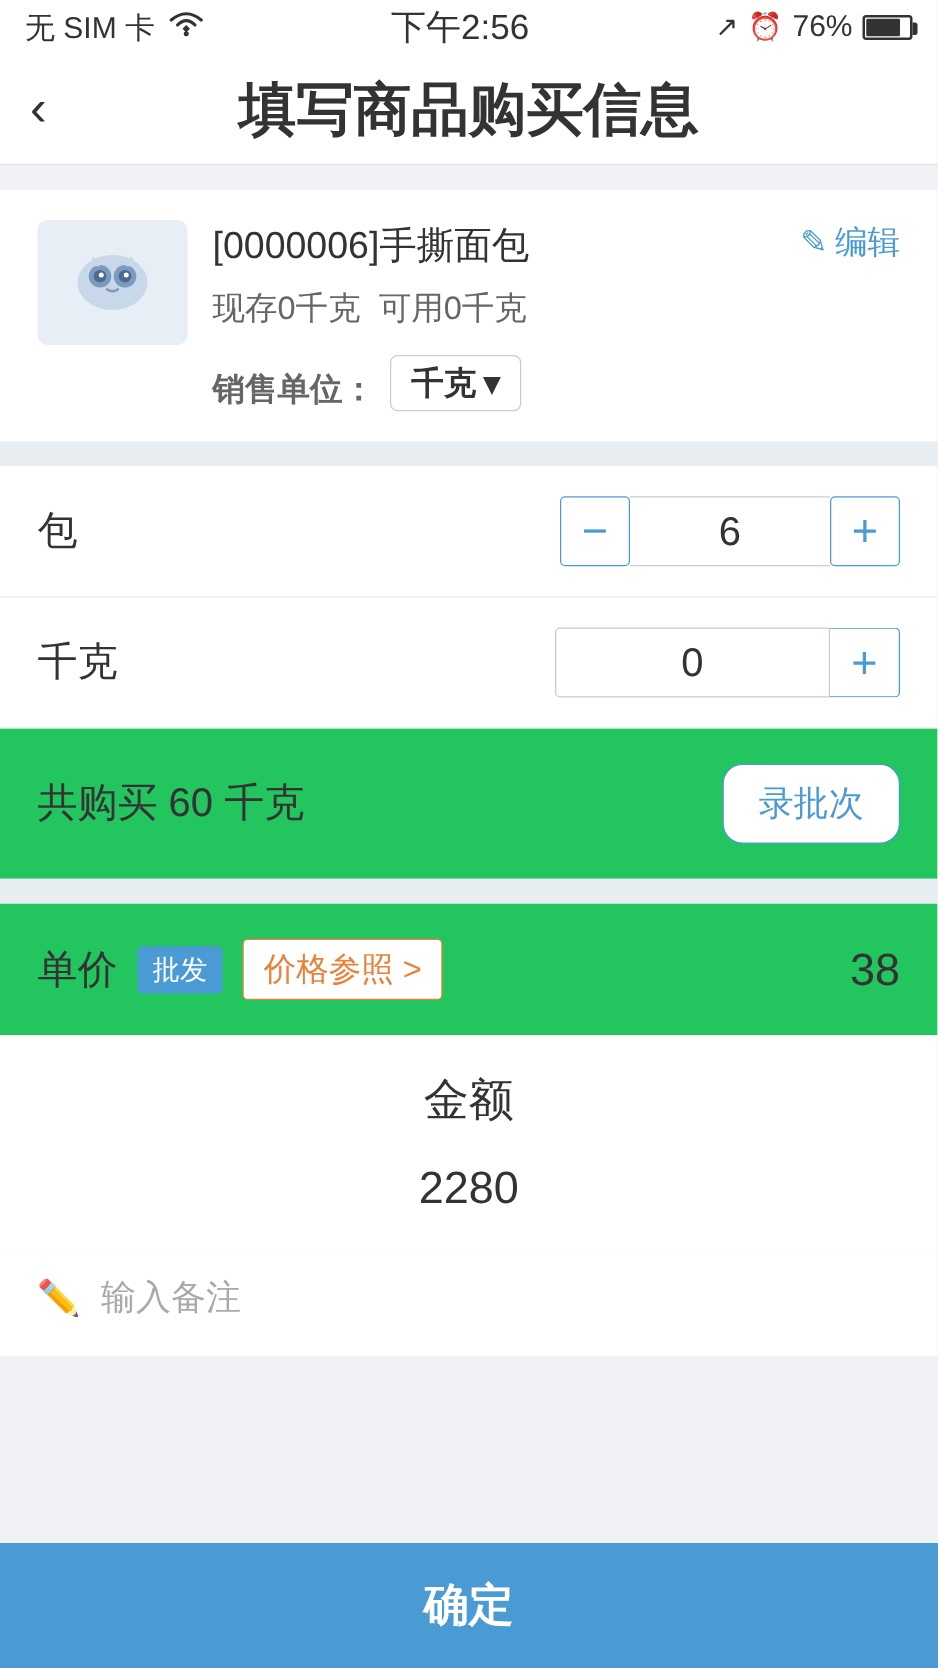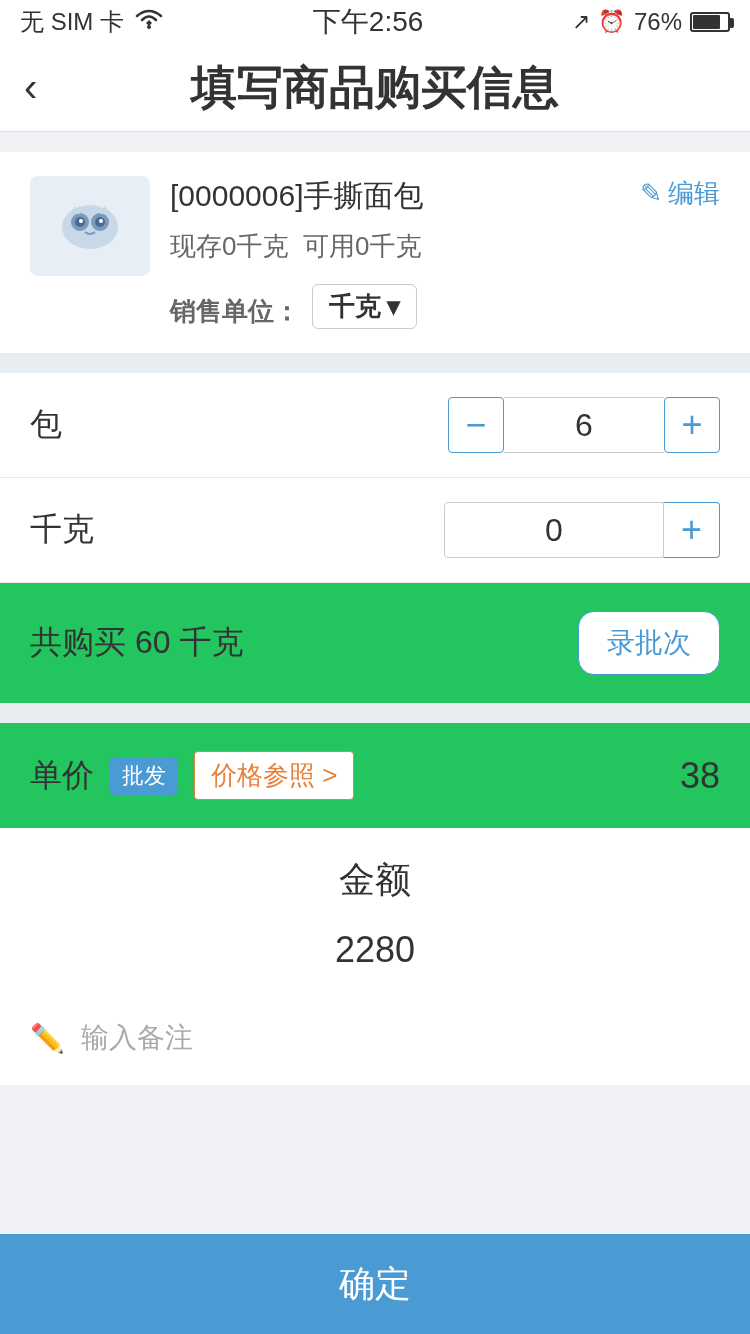--- a/index.html
+++ b/index.html
@@ -311,21 +311,21 @@
       align-items: center;
       justify-content: center;
       position: fixed;
       bottom: 0;
       left: 0;
       cursor: pointer;
     }
     .confirm-text {
       font-size: 36px;
       color: #fff;
-      font-weight: 400;
+      font-weight: 700;
     }
 
     .content-wrapper {
       padding-bottom: 100px;
     }
   </style>
 </head>
 <body>
 
 <div class="status-bar">

